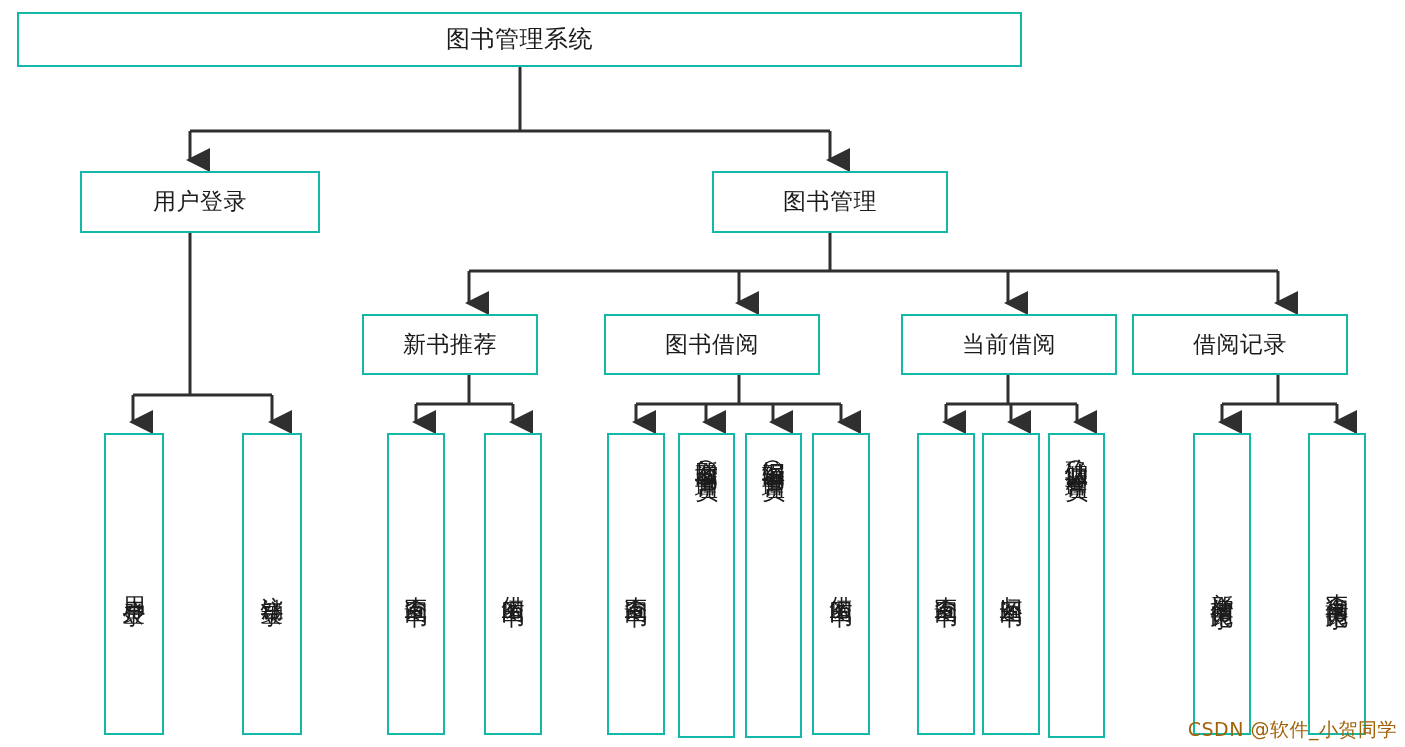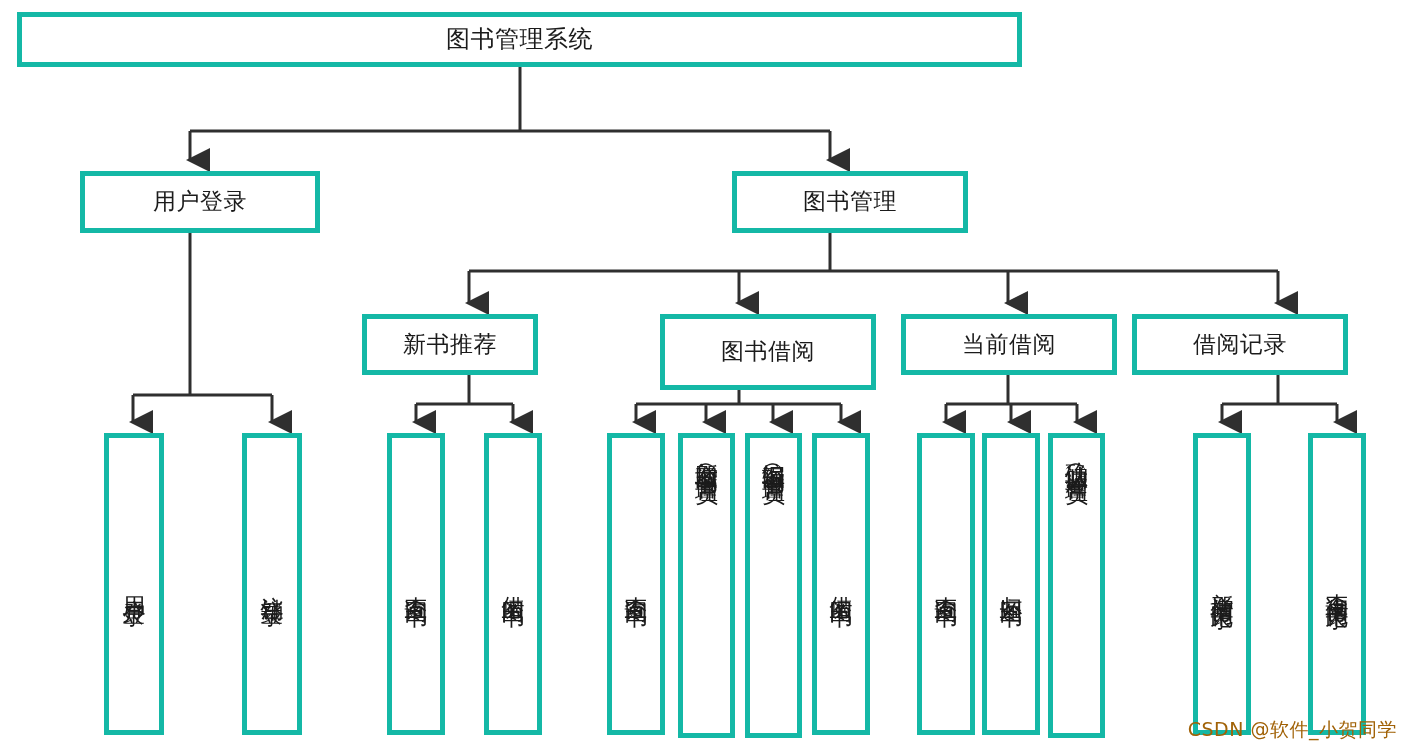--- a/index.html
+++ b/index.html
@@ -13,21 +13,21 @@
   #canvas {
     position: relative;
     width: 1405px;
     height: 747px;
     background: #ffffff;
     overflow: hidden;
   }
   .node {
     position: absolute;
     box-sizing: border-box;
-    border: 5px solid #14b8a6;
+    border: 2px solid #14b8a6;
     background: #ffffff;
     display: flex;
     align-items: center;
     justify-content: center;
     color: #1b1b1b;
   }
   .node .label {
     text-align: center;
     line-height: 1.18;
     letter-spacing: 0.5px;
@@ -142,28 +142,28 @@
     <path class="wire" d="M 1337 404 L 1337 422" marker-end="url(#arrow)"></path>
   </svg>
 
   <div class="node horiz root" style="left:17px; top:12px; width:1005px; height:55px;">
     <span class="label">图书管理系统</span>
   </div>
 
   <div class="node horiz" style="left:80px; top:171px; width:240px; height:62px;">
     <span class="label">用户登录</span>
   </div>
-  <div class="node horiz" style="left:712px; top:171px; width:236px; height:62px;margin-left:20px;">
+  <div class="node horiz" style="left:712px; top:171px; width:236px; height:62px;">
     <span class="label">图书管理</span>
   </div>
 
   <div class="node horiz" style="left:362px; top:314px; width:176px; height:61px;">
     <span class="label">新书推荐</span>
   </div>
-  <div class="node horiz" style="left:660px; top:314px; width:216px; height:76px;">
+  <div class="node horiz" style="left:604px; top:314px; width:216px; height:61px;">
     <span class="label">图书借阅</span>
   </div>
   <div class="node horiz" style="left:901px; top:314px; width:216px; height:61px;">
     <span class="label">当前借阅</span>
   </div>
   <div class="node horiz" style="left:1132px; top:314px; width:216px; height:61px;">
     <span class="label">借阅记录</span>
   </div>
 
   <div class="node vert midalign" style="left:104px; top:433px; width:60px; height:302px;">

